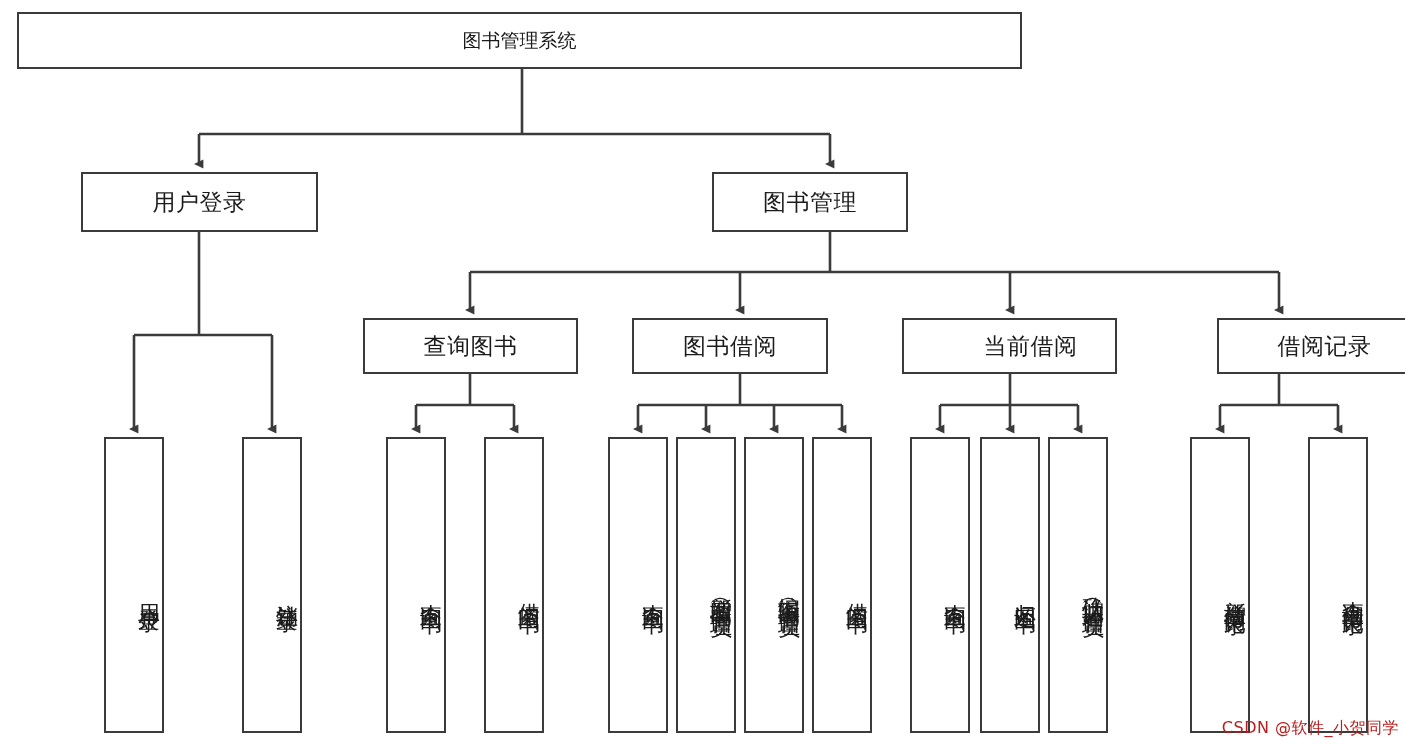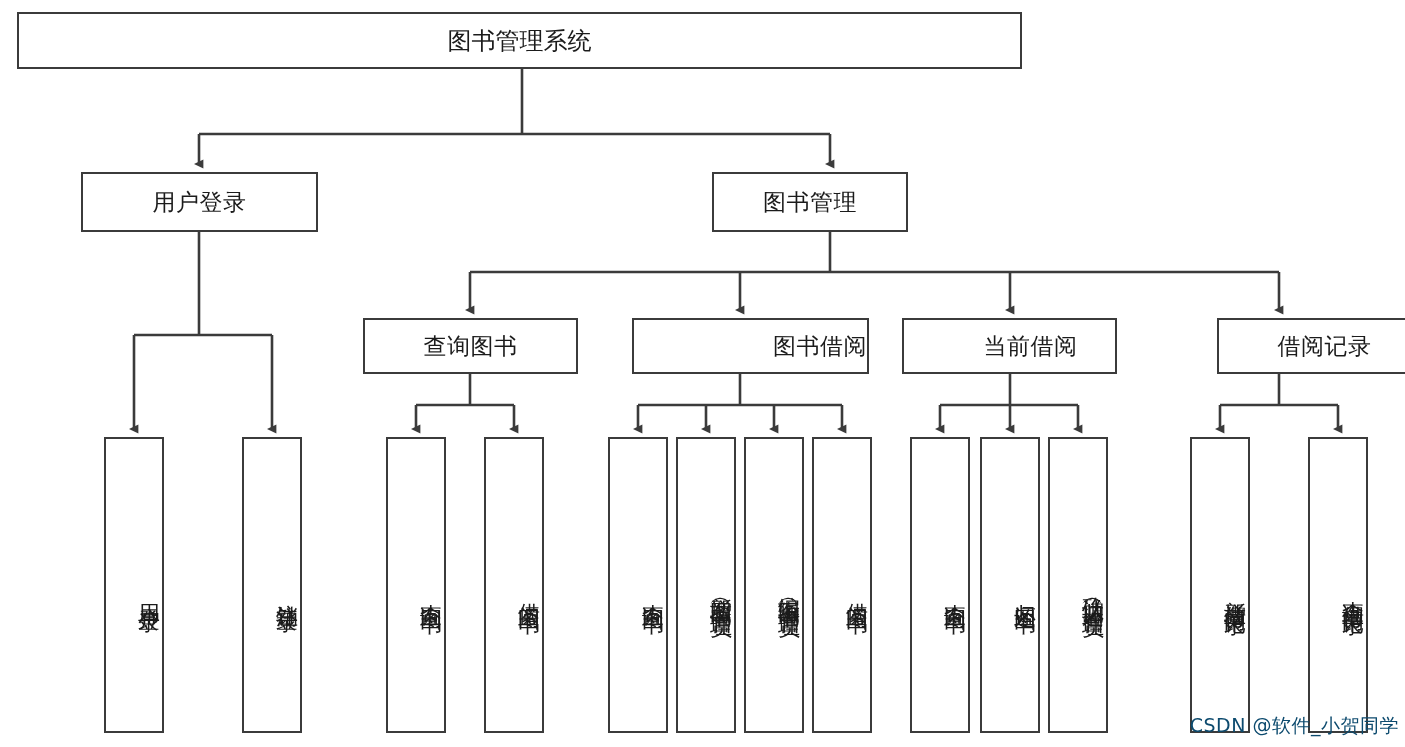--- a/index.html
+++ b/index.html
@@ -33,43 +33,43 @@
     display: flex;
     align-items: center;
     justify-content: center;
     color: #1b1b1b;
   }
   .node.horiz {
     font-size: 23px;
     letter-spacing: 0.5px;
   }
   .node.root {
-    font-size: 24px;
+    font-size: 19px;
   }
   .node.leaf {
     writing-mode: vertical-rl;
     text-orientation: upright;
     font-size: 22px;
     line-height: 1.18;
     letter-spacing: 3px;
     padding-top: 14px;
     align-items: flex-start;
     justify-content: center;
     white-space: nowrap;
   }
   .node.leaf > span {
     writing-mode: vertical-rl;
     text-orientation: upright;
   }
   .watermark {
     position: absolute;
     right: 6px;
     bottom: 8px;
-    font-size: 19px;
-    color: #0c4a6e;
+    font-size: 16px;
+    color: #b91c1c;
     letter-spacing: 0.5px;
     white-space: nowrap;
   }
 </style>
 </head>
 <body>
 
 <div id="canvas">
 
   <svg class="wires" viewBox="0 0 1405 747">
@@ -131,21 +131,21 @@
   <div class="node horiz" style="left:81px; top:172px; width:237px; height:60px;">
     <span>用户登录</span>
   </div>
   <div class="node horiz" style="left:712px; top:172px; width:196px; height:60px;">
     <span>图书管理</span>
   </div>
 
   <div class="node horiz" style="left:363px; top:318px; width:215px; height:56px;">
     <span>查询图书</span>
   </div>
-  <div class="node horiz" style="left:632px; top:318px; width:237px; height:56px;justify-content:flex-end;">
+  <div class="node horiz" style="left:632px; top:318px; width:196px; height:56px;">
     <span>图书借阅</span>
   </div>
   <div class="node horiz" style="left:902px; top:318px; width:215px; height:56px;padding-left:42px;">
     <span>当前借阅</span>
   </div>
   <div class="node horiz" style="left:1217px; top:318px; width:215px; height:56px;">
     <span>借阅记录</span>
   </div>
 
   <div class="node leaf" style="left:104px; top:437px; width:60px; height:296px;">

